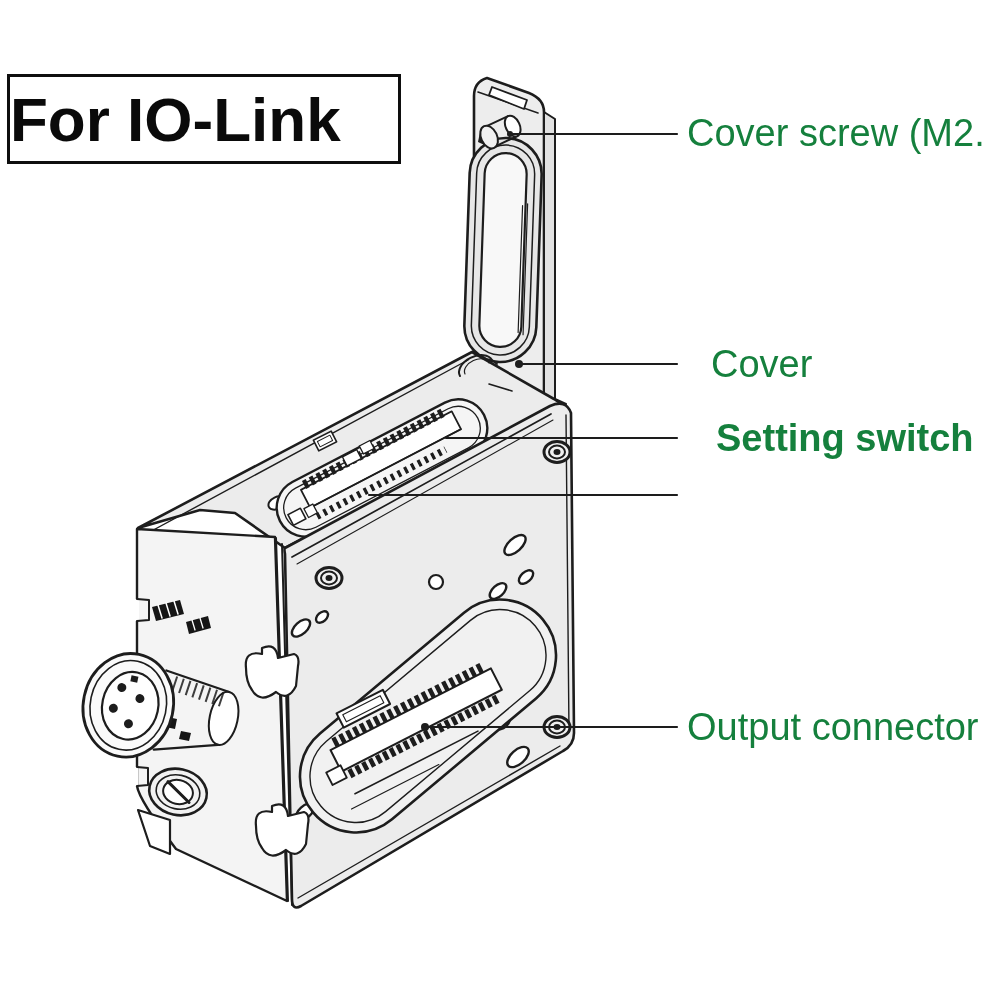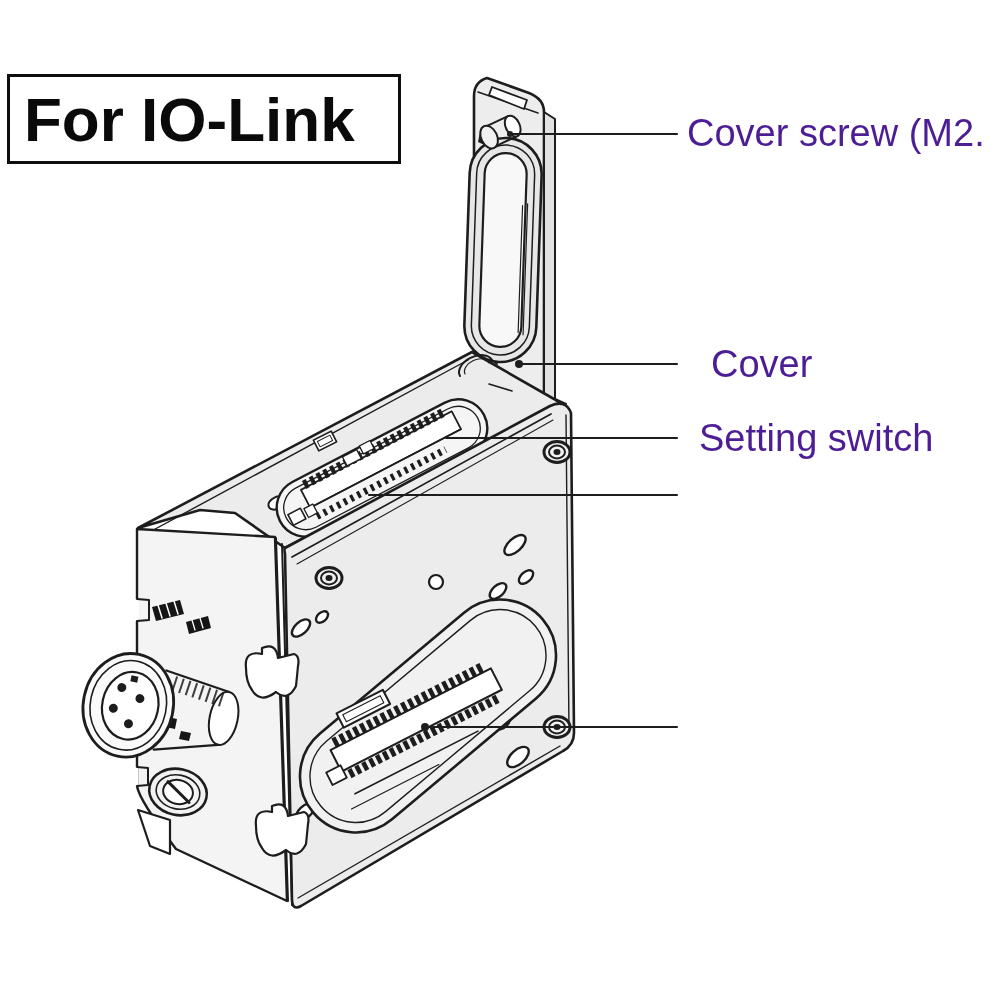--- a/index.html
+++ b/index.html
@@ -1,25 +1,25 @@
 <!DOCTYPE html>
 <html><head>
 <meta charset="utf-8">
 <style>
   html,body{margin:0;padding:0;background:#fff;}
   .canvas{position:relative;width:1000px;height:1000px;background:#fff;overflow:hidden;
           font-family:"Liberation Sans", sans-serif;}
   .drawing{position:absolute;left:0;top:0;}
   .title-box{position:absolute;left:7px;top:74px;width:394px;height:90px;border:3px solid #0e0e0e;
-             box-sizing:border-box;display:flex;align-items:center;padding-left:14px;
+             box-sizing:border-box;display:flex;align-items:center;padding-left:0;
              font-weight:bold;font-size:62px;color:#0a0a0a;background:#fff;}
-  .part-label{position:absolute;font-size:38px;line-height:42px;color:#4c1d95;white-space:nowrap;}
+  .part-label{position:absolute;font-size:38px;line-height:42px;color:#15803d;white-space:nowrap;}
   .lbl-cover-screw{left:687px;top:112px;}
   .lbl-cover{left:687px;top:343px;margin-left:24px;}
-  .lbl-setting-switch{left:699px;top:417px;}
+  .lbl-setting-switch{left:716px;top:417px;font-weight:bold;}
   .lbl-position-indicator{left:687px;top:474px;}
   .lbl-output-connector{left:687px;top:706px;}
 </style>
 </head>
 <body>
 
 <div class="canvas">
 
   <svg class="drawing" width="1000" height="1000" viewBox="0 0 1000 1000" fill="none" stroke="#1d1d1d" stroke-linejoin="round" stroke-linecap="round">
 
@@ -191,13 +191,14 @@
     </g>
   </svg>
 
   <div class="title-box">
     <span>For IO-Link</span>
   </div>
 
   <div class="part-label lbl-cover-screw">Cover screw (M2.</div>
   <div class="part-label lbl-cover">Cover</div>
   <div class="part-label lbl-setting-switch">Setting switch</div>
+  <div class="part-label lbl-output-connector">Output connector</div>
 </div>
 
 </body></html>

